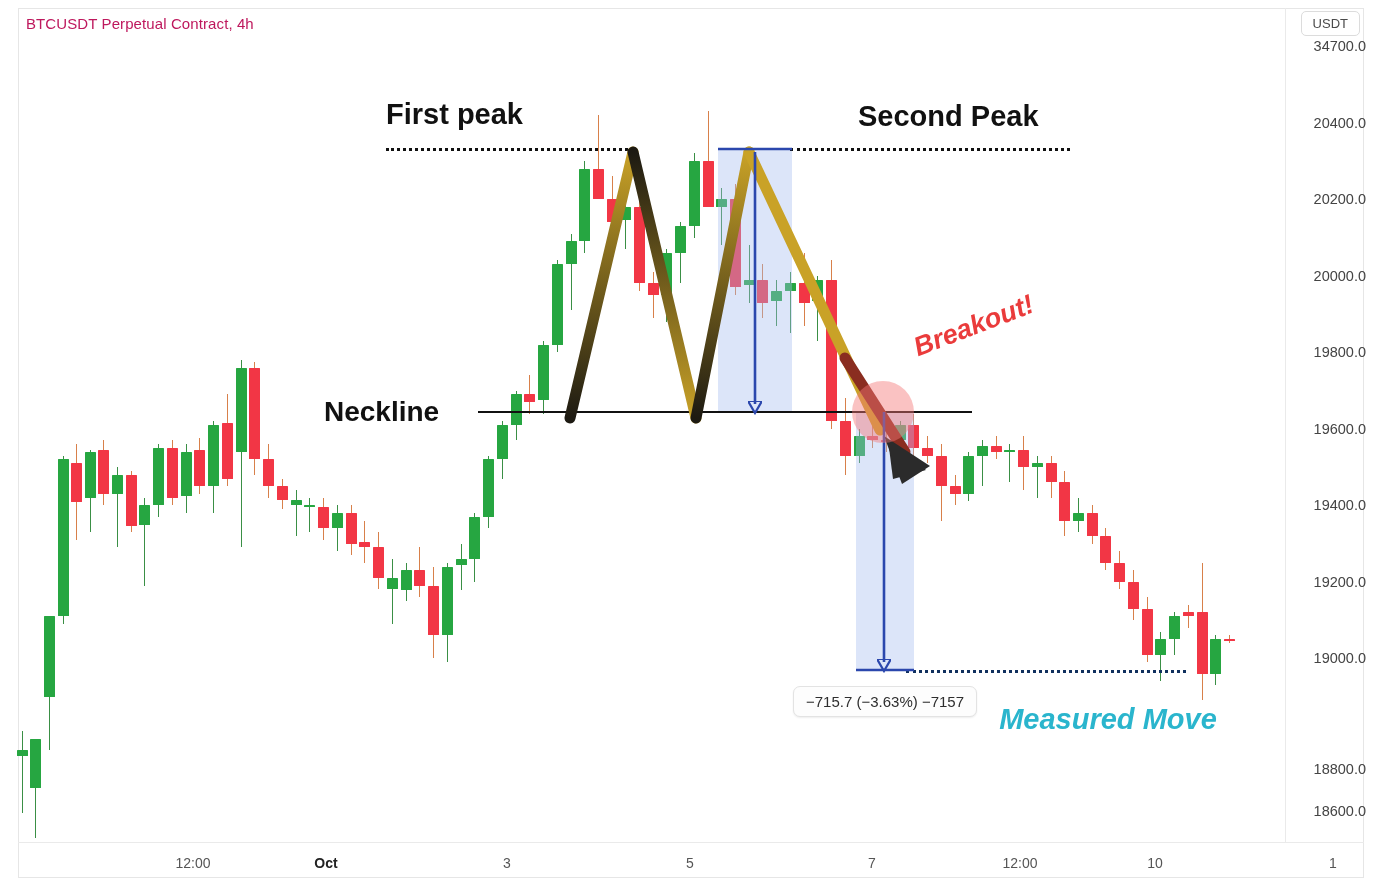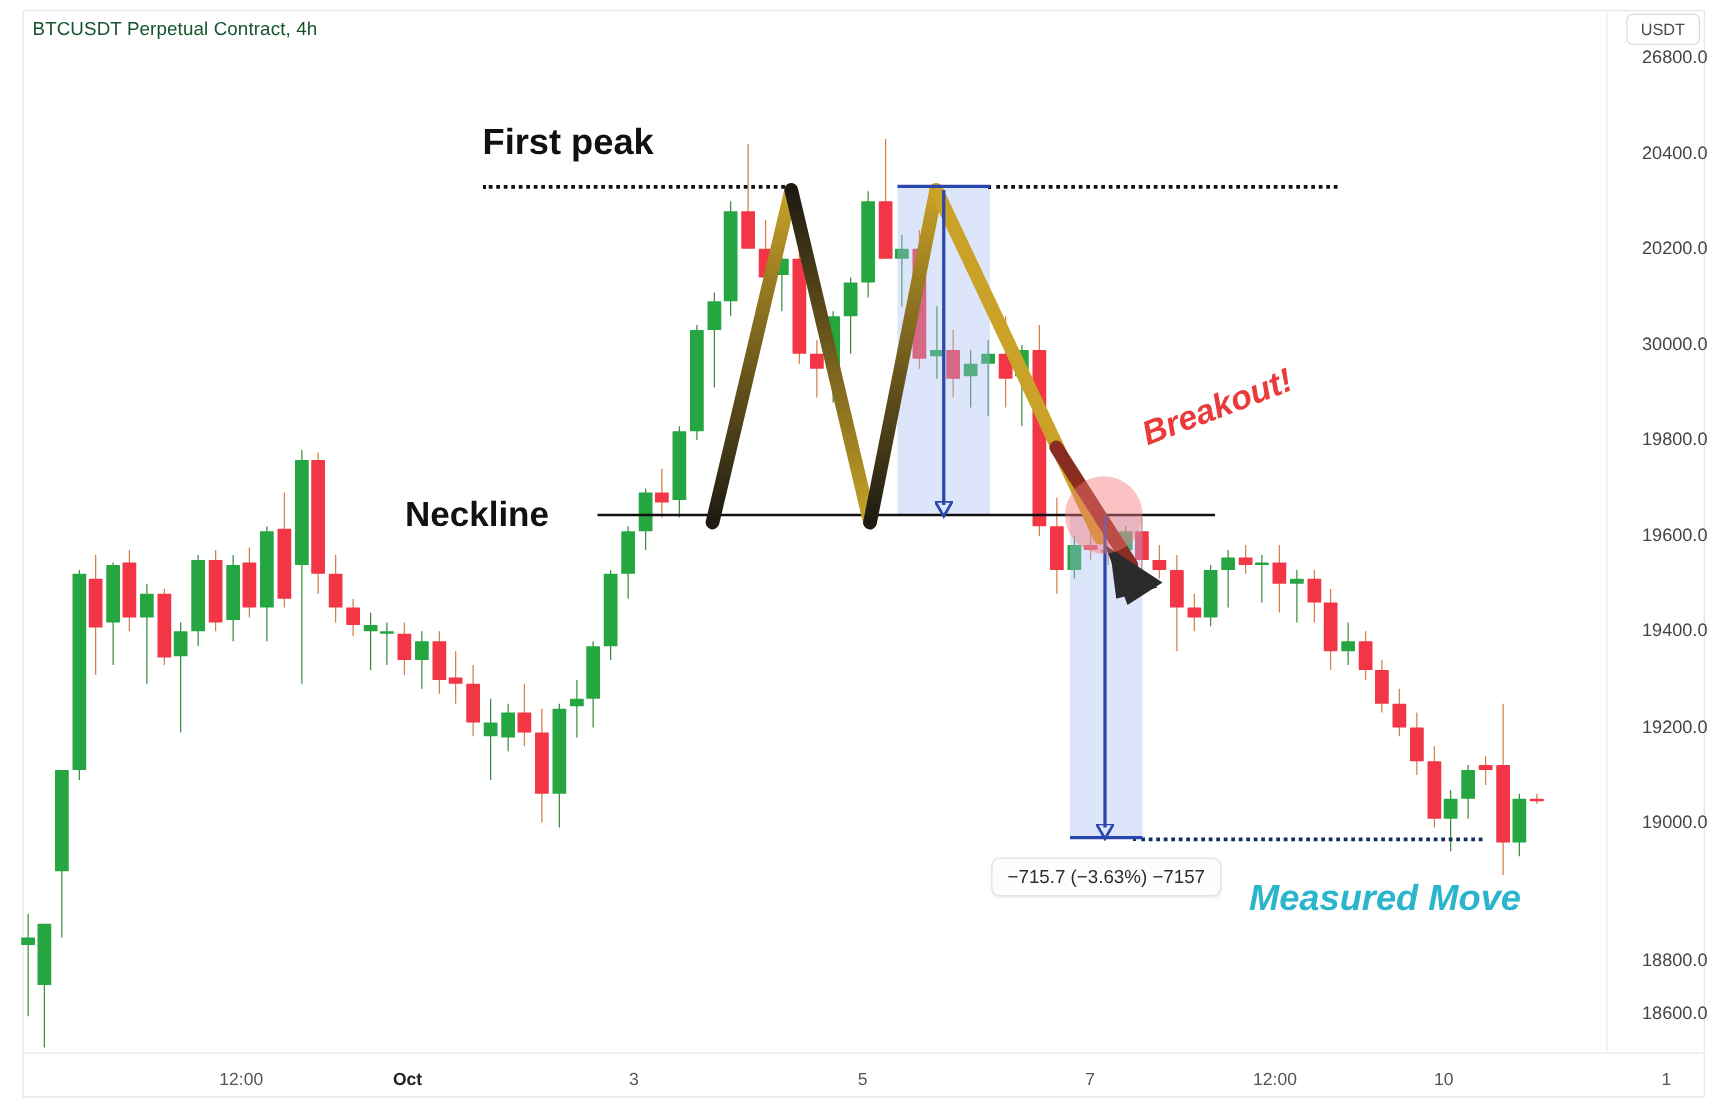--- a/index.html
+++ b/index.html
@@ -3,21 +3,21 @@
 <meta charset="utf-8">
 <style>
   html,body{margin:0;padding:0;background:#ffffff;}
   body{font-family:"Liberation Sans",sans-serif;}
   #root{position:relative;width:1382px;height:894px;background:#ffffff;overflow:hidden;}
 
   
   #chart-frame{position:absolute;left:18px;top:8px;width:1346px;height:870px;
                border:1px solid #e6e6e6;background:#fff;box-sizing:border-box;}
 
-  #chart-title{position:absolute;left:26px;top:15px;font-size:15px;color:#14532d;
+  #chart-title{position:absolute;left:26px;top:15px;font-size:15px;color:#be185d;
                letter-spacing:.1px;white-space:nowrap;}
 
   #currency-badge{position:absolute;right:22px;top:11px;border:1px solid #dcdcdc;
                   border-radius:5px;background:#fff;padding:4px 11px;font-size:13px;color:#4a4a4a;}
 
   
   #price-axis{position:absolute;right:0;top:0;width:96px;height:894px;}
   .price-tick{position:absolute;right:16px;font-size:14.5px;color:#444;white-space:nowrap;
               transform:translateY(-50%);}
   #axis-vline{position:absolute;right:96px;top:8px;width:1px;height:834px;background:#eaeaea;}
@@ -300,33 +300,34 @@
     <g>
       <line x1="884" y1="412" x2="884" y2="662" stroke="#2b47ad" stroke-width="2.6" marker-end="url(#ar-blue)"></line>
       <line x1="856" y1="670" x2="914" y2="670" stroke="#2b47ad" stroke-width="2.6"></line>
     </g>
   </svg>
 
   <div id="breakout-circle"></div>
   <div id="breakout-label">Breakout!</div>
 
   <div class="lbl" id="first-peak-label">First peak</div>
+  <div class="lbl" id="second-peak-label">Second Peak</div>
   <div class="lbl" id="neckline-label">Neckline</div>
 
   <div class="measure-box" style="left:793px;top:686px;">−715.7 (−3.63%) −7157</div>
 
   <div id="target-label">
     <div>Measured Move</div>
   </div>
 
   <div id="price-axis">
-      <div class="price-tick" style="top: 46.2569px;">26800.0</div>
+      <div class="price-tick" style="top: 46.2569px;">34700.0</div>
       <div class="price-tick" style="top: 122.771px;">20400.0</div>
       <div class="price-tick" style="top: 199.284px;">20200.0</div>
-      <div class="price-tick" style="top: 275.798px;">30000.0</div>
+      <div class="price-tick" style="top: 275.798px;">20000.0</div>
       <div class="price-tick" style="top: 352.312px;">19800.0</div>
       <div class="price-tick" style="top: 428.826px;">19600.0</div>
       <div class="price-tick" style="top: 505.339px;">19400.0</div>
       <div class="price-tick" style="top: 581.853px;">19200.0</div>
       <div class="price-tick" style="top: 658.367px;">19000.0</div>
       <div class="price-tick" style="top: 769px;">18800.0</div>
       <div class="price-tick" style="top: 811.394px;">18600.0</div>
     </div>
 
   <div id="time-axis">

